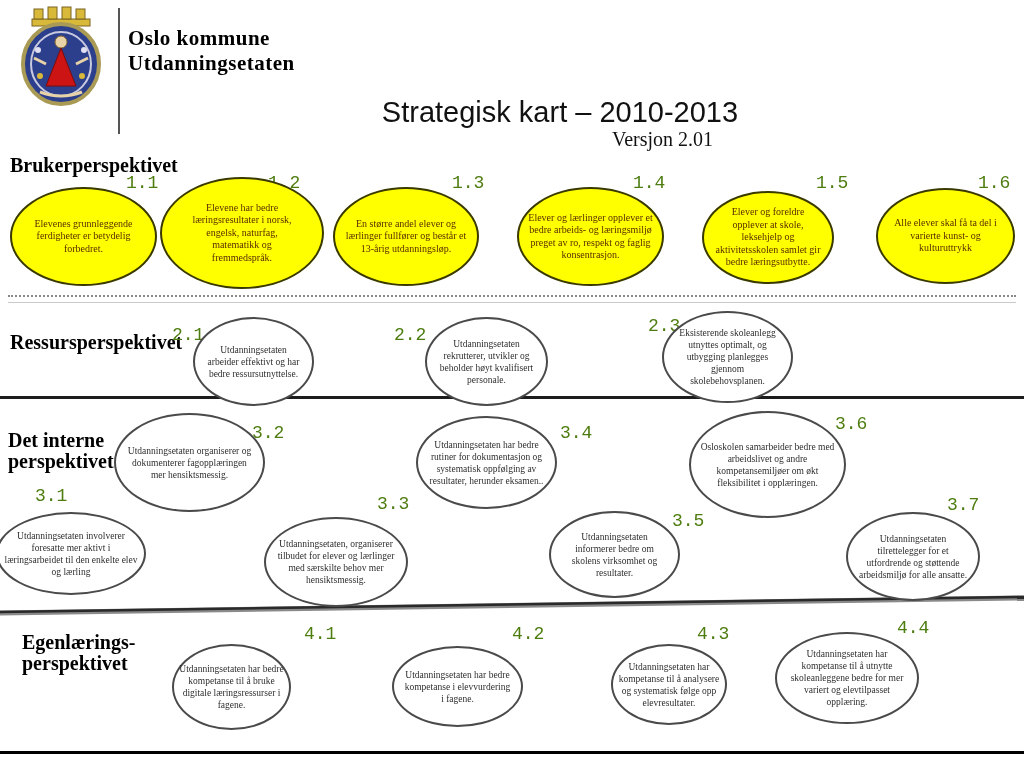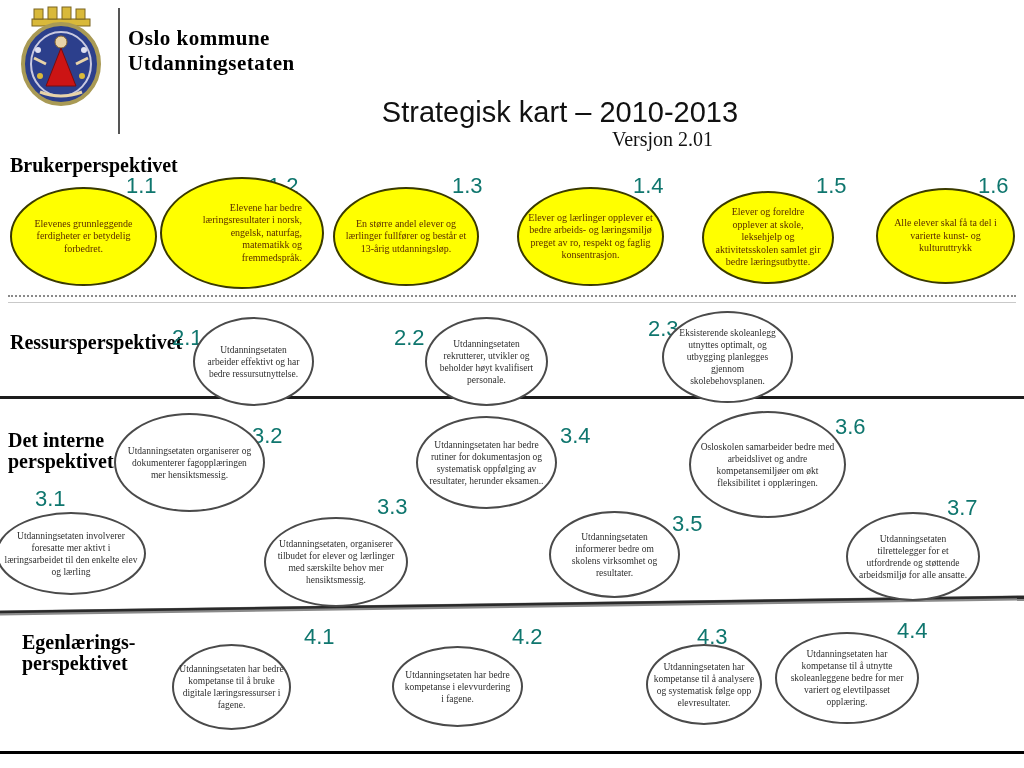--- a/index.html
+++ b/index.html
@@ -17,21 +17,21 @@
   
   .row-label { position:absolute; font-family:"Liberation Serif",serif; font-weight:bold;
                font-size:20px; line-height:21px; color:#000; }
   
   .bubble { position:absolute; border-radius:50%; display:flex; align-items:center; justify-content:center;
             text-align:center; box-sizing:border-box; font-family:"Liberation Serif",serif; }
   .bubble .btxt { display:block; padding:4px 9px; }
   .bubble.yellow { background:#ffff00; border:2px solid #3a3a00; color:#5a2d00; font-size:10px; line-height:12.5px; }
   .bubble.white  { background:#ffffff; border:2px solid #4a4a4a; color:#2e2e2e; font-size:9.5px; line-height:12px; }
   
-  .num { position:absolute; font-family:Liberation Sans, sans-serif; font-size:22px; color:#0f766e; }
+  .num { position:absolute; font-family:Liberation Mono, monospace; font-size:18px; color:#4d7c0f; }
   
   .line { position:absolute; left:0; width:1024px; }
   .dotted-line { top:295px; left:8px; width:1008px; border-top:2px dotted #8a8a8a; }
   .faint-line  { top:302px; left:8px; width:1008px; border-top:1px solid #c9c9c9; }
   .solid-line-1 { top:396px; height:3px; background:#1c1c1c; }
   .bottom-line  { top:751px; height:3px; background:#000; }
   svg.overlay { position:absolute; left:0; top:0; width:1024px; height:768px; pointer-events:none; }
 </style>
 </head>
 <body>
@@ -82,21 +82,21 @@
     <line x1="0" y1="612" x2="1024" y2="597" stroke="#2a2a2a" stroke-width="2.5"></line>
   </svg>
   <div class="line bottom-line"></div>
 
   <span class="num" style="left:126px;top:173px;">1.1</span>
   <div class="bubble yellow" style="left:10px;top:187px;width:147px;height:99px;">
     <span class="btxt">Elevenes grunnleggende ferdigheter er betydelig forbedret.</span>
   </div>
   <span class="num" style="left:268px;top:173px;">1.2</span>
   <div class="bubble yellow" style="left:160px;top:177px;width:164px;height:112px;">
-    <span class="btxt" style="padding:4px 20px;text-align:right;">Elevene har bedre læringsresultater i norsk, engelsk, naturfag, matematikk og fremmedspråk.</span>
+    <span class="btxt" style="padding:4px 20px;">Elevene har bedre læringsresultater i norsk, engelsk, naturfag, matematikk og fremmedspråk.</span>
   </div>
   <span class="num" style="left:452px;top:173px;">1.3</span>
   <div class="bubble yellow" style="left:333px;top:187px;width:146px;height:99px;">
     <span class="btxt">En større andel elever og lærlinger fullfører og består et 13-årig utdanningsløp.</span>
   </div>
   <span class="num" style="left:633px;top:173px;">1.4</span>
   <div class="bubble yellow" style="left:517px;top:187px;width:147px;height:99px;">
     <span class="btxt">Elever og lærlinger opplever et bedre arbeids- og læringsmiljø preget av ro, respekt og faglig konsentrasjon.</span>
   </div>
   <span class="num" style="left:816px;top:173px;">1.5</span>
@@ -152,21 +152,21 @@
 
   <span class="num" style="left:304px;top:624px;">4.1</span>
   <div class="bubble white" style="left:172px;top:644px;width:119px;height:86px;">
     <span class="btxt" style="padding:4px 4px;">Utdanningsetaten har bedre kompetanse til å bruke digitale læringsressurser i fagene.</span>
   </div>
   <span class="num" style="left:512px;top:624px;">4.2</span>
   <div class="bubble white" style="left:392px;top:646px;width:131px;height:81px;">
     <span class="btxt">Utdanningsetaten har bedre kompetanse i elevvurdering i fagene.</span>
   </div>
   <span class="num" style="left:697px;top:624px;">4.3</span>
-  <div class="bubble white" style="left:611px;top:644px;width:116px;height:81px;margin-left:35px;">
+  <div class="bubble white" style="left:611px;top:644px;width:116px;height:81px;">
     <span class="btxt" style="padding:4px 4px;">Utdanningsetaten har kompetanse til å analysere og systematisk følge opp elevresultater.</span>
   </div>
   <span class="num" style="left:897px;top:618px;">4.4</span>
   <div class="bubble white" style="left:775px;top:632px;width:144px;height:92px;">
     <span class="btxt">Utdanningsetaten har kompetanse til å utnytte skoleanleggene bedre for mer variert og elevtilpasset opplæring.</span>
   </div>
 
 </div>
 
 </body></html>

